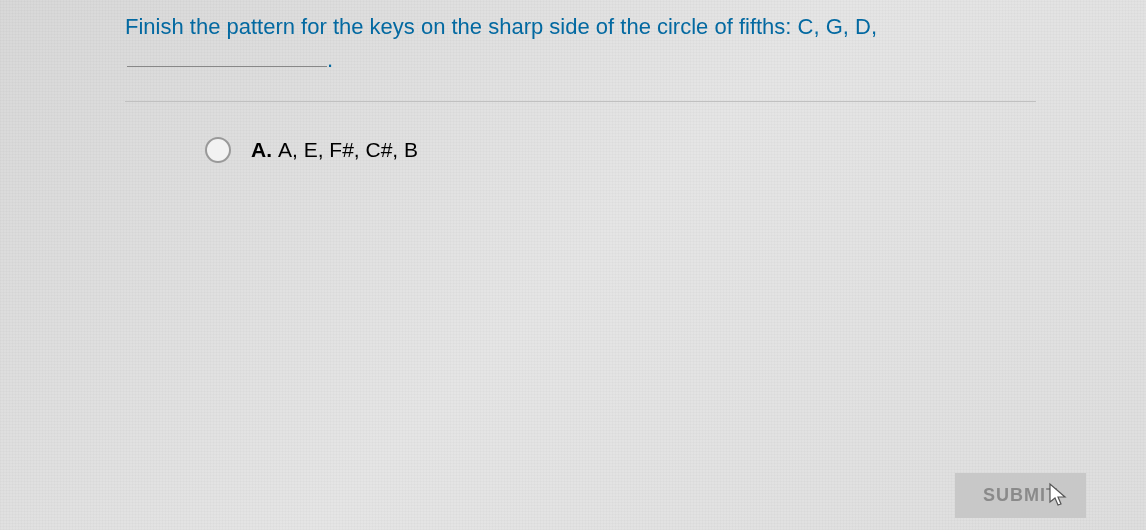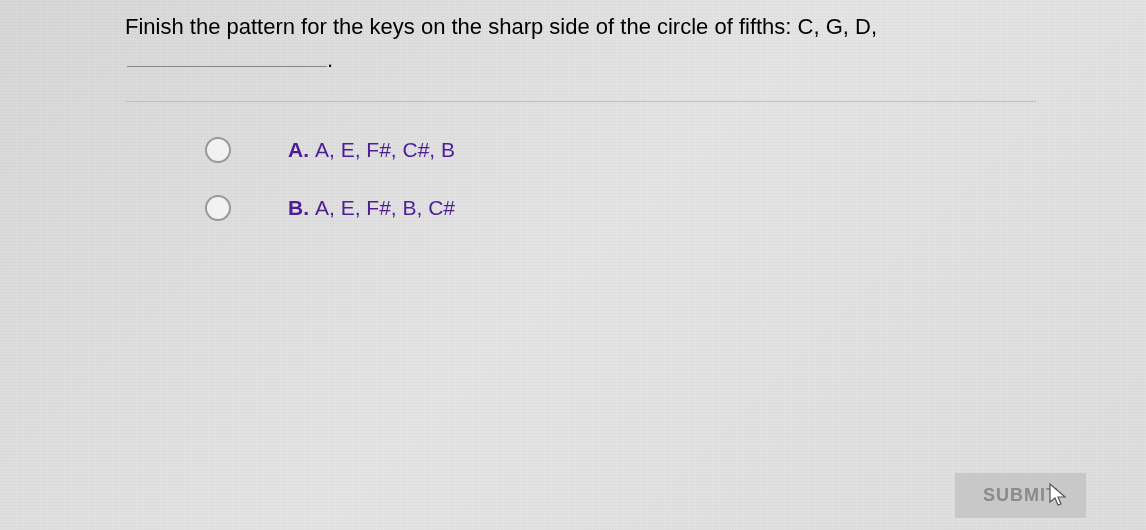--- a/index.html
+++ b/index.html
@@ -22,21 +22,21 @@
       background-image: repeating-linear-gradient(0deg, rgba(0,0,0,0.02) 0px, rgba(0,0,0,0.02) 1px, transparent 1px, transparent 3px),
                         repeating-linear-gradient(90deg, rgba(0,0,0,0.02) 0px, rgba(0,0,0,0.02) 1px, transparent 1px, transparent 3px);
       pointer-events: none;
     }
     .question-container {
       padding: 10px 110px 0 125px;
       position: relative;
     }
     .question-text {
       font-size: 22px;
-      color: #000000;
+      color: #0369a1;
       line-height: 1.5;
       margin-bottom: 20px;
     }
     .blank-line {
       display: inline-block;
       border-bottom: 1px solid #888;
       width: 200px;
       vertical-align: baseline;
       margin-left: 2px;
     }
@@ -58,22 +58,21 @@
       width: 26px;
       height: 26px;
       border: 2px solid #999;
       border-radius: 50%;
       background: #f2f2f2;
       margin-right: 20px;
       flex-shrink: 0;
     }
     .option-label {
       font-size: 21px;
-      color: #4c1d95;
-      margin-left: 37px;
+      color: #000000;
     }
     .option-label b {
       font-weight: bold;
       margin-right: 6px;
     }
     .submit-area {
       position: absolute;
       bottom: 12px;
       right: 60px;
     }
@@ -101,24 +100,20 @@
 <div class="question-container">
   <div class="question-text">
     <span>Finish the pattern for the keys on the sharp side of the circle of fifths: C, G, D,</span><span class="blank-line"></span><span>.</span>
   </div>
   <hr class="divider">
   <div class="options">
     <div class="option-row">
       <div class="radio-circle"></div>
       <div class="option-label"><b>A.</b><span>A, E, F#, C#, B</span></div>
     </div>
-    <div class="option-row">
-      <div class="radio-circle"></div>
-      <div class="option-label"><b>B.</b><span>A, E, F#, B, C#</span></div>
-    </div>
   </div>
 </div>
 
 <div class="submit-area">
   <button class="submit-button">SUBMIT</button>
 </div>
 
 <svg class="cursor-icon" width="20" height="26" viewBox="0 0 20 26">
   <path d="M2 2 L2 20 L7 16 L10 23 L13 22 L10 15 L17 15 Z" fill="#ffffff" stroke="#555555" stroke-width="1.2"></path>
 </svg>

